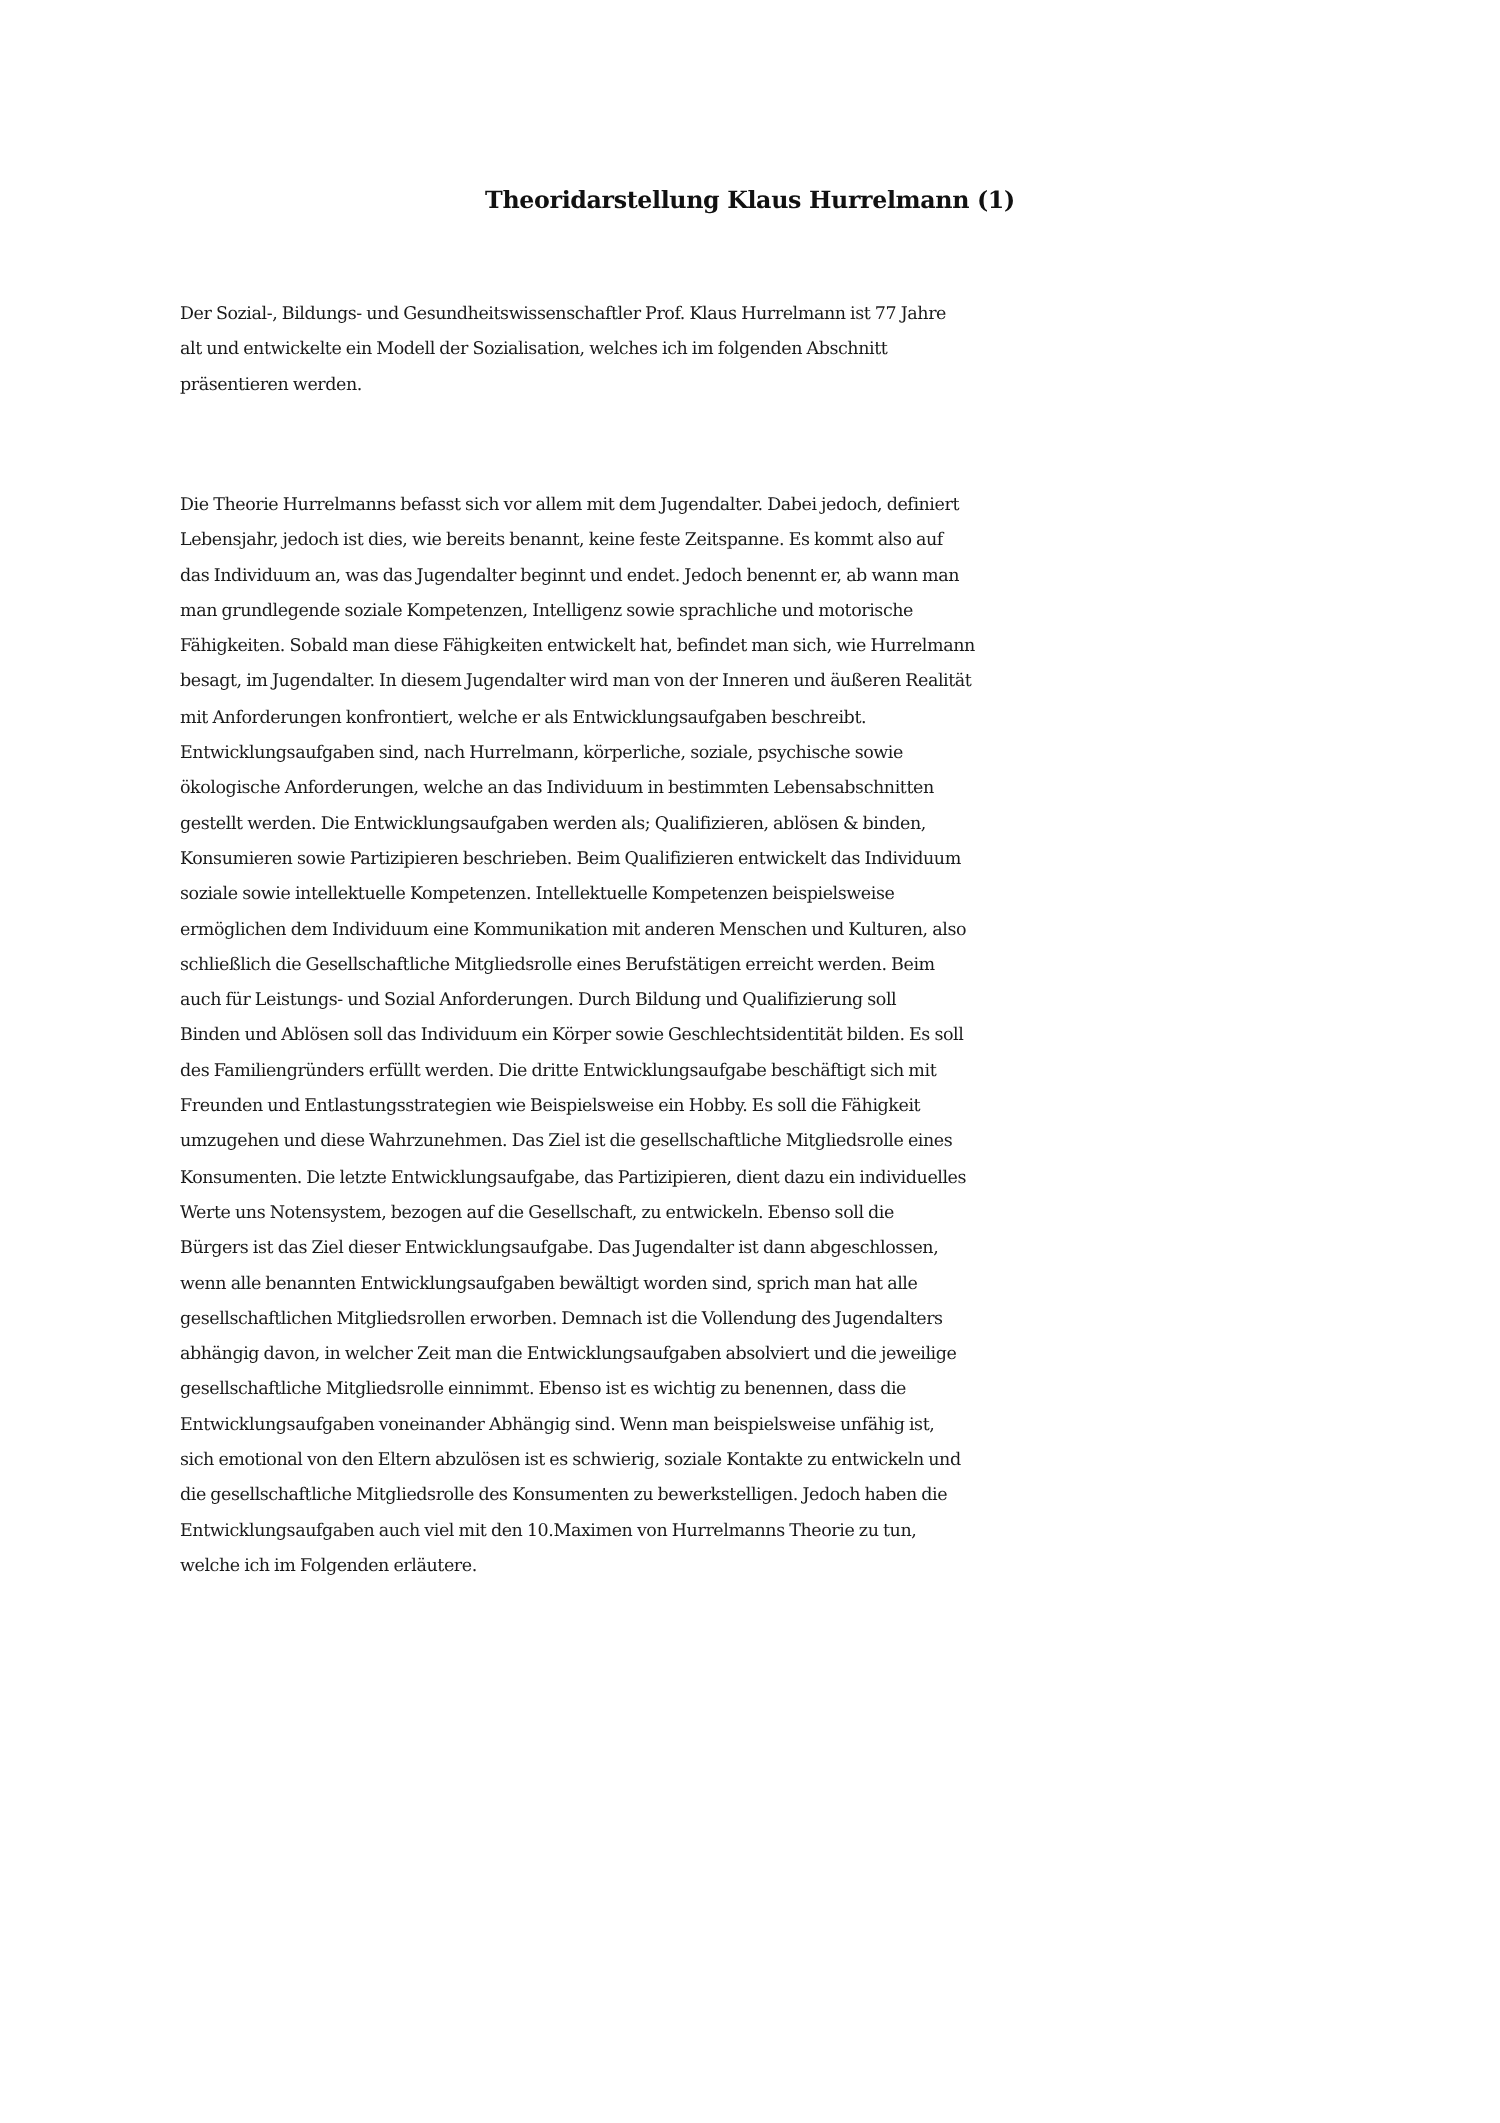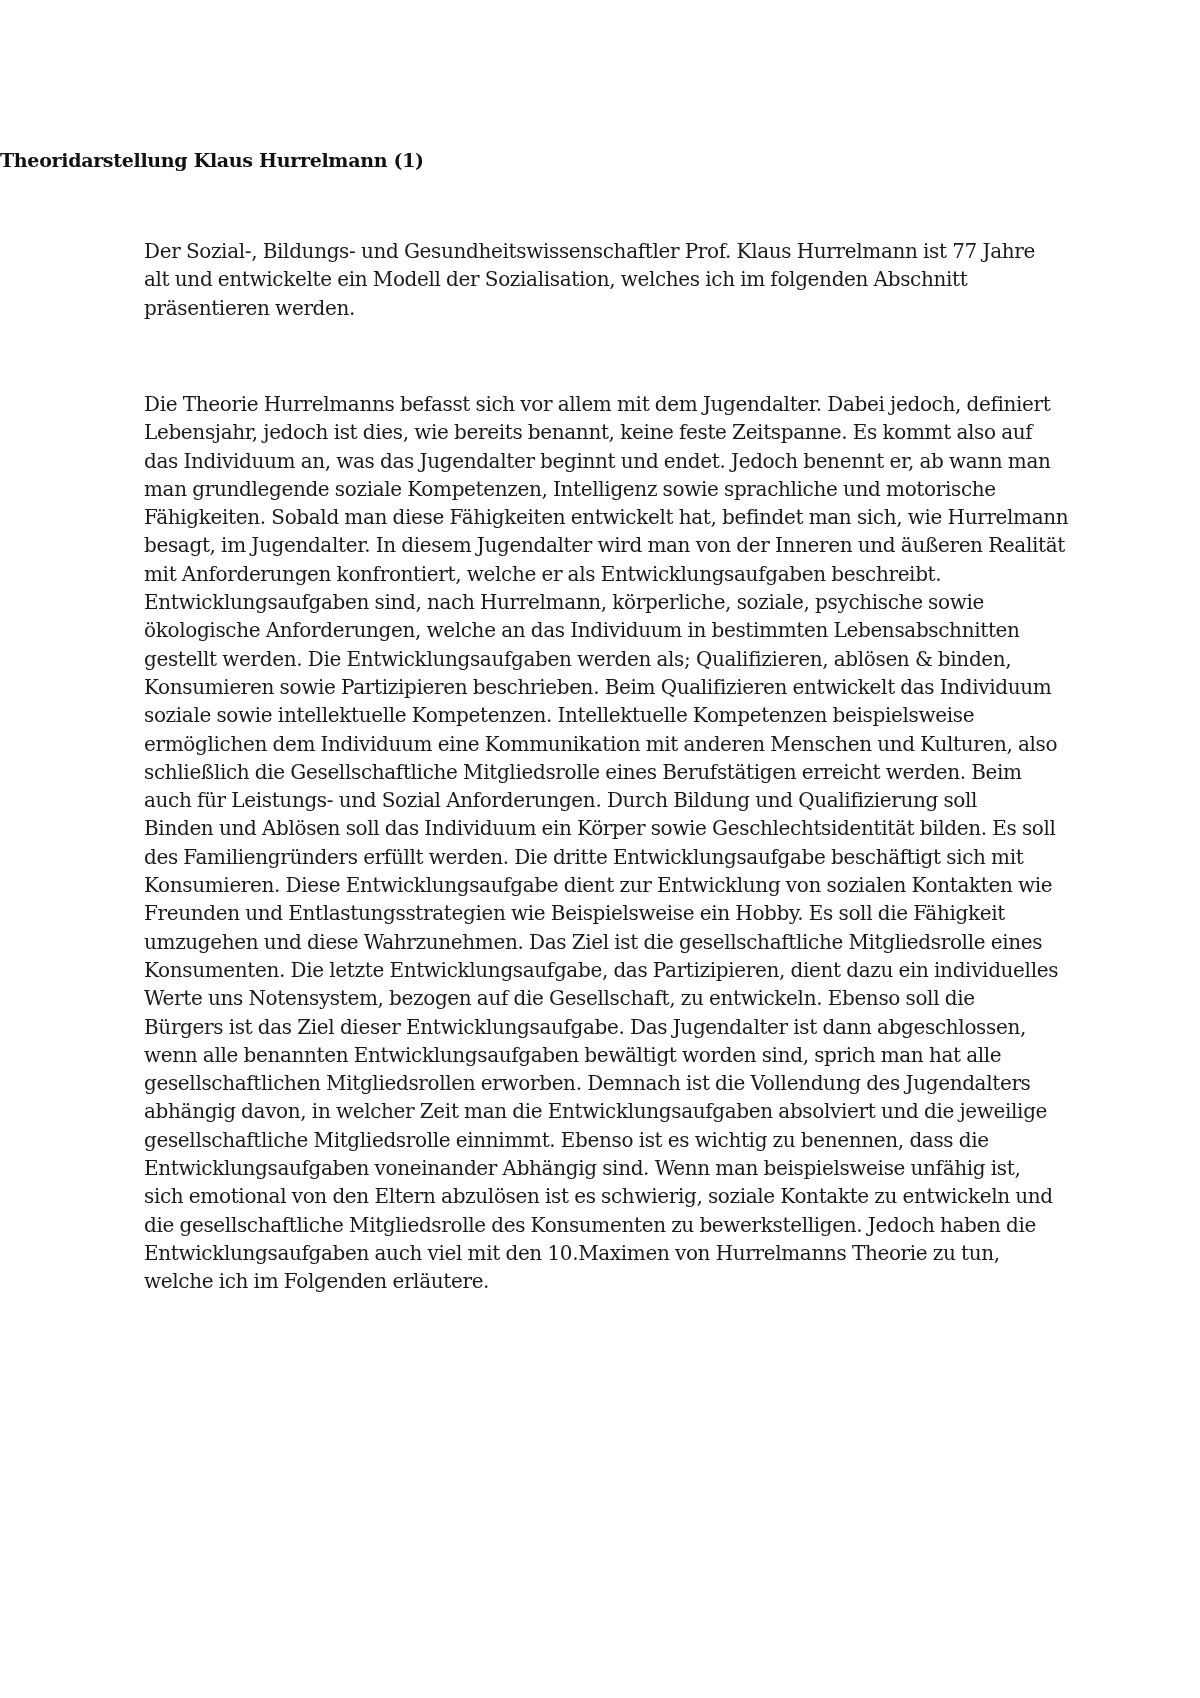--- a/index.html
+++ b/index.html
@@ -21,31 +21,32 @@
       top: 0;
       width: 1200px;
       height: 1698px;
       background: #ffffff;
     }
     .title {
       position: absolute;
       left: 0;
       width: 1200px;
       top: 146px;
+      text-align: center;
       font-weight: bold;
       font-size: 19px;
       line-height: 28px;
       letter-spacing: -0.3px;
       color: #111111;
     }
     .para {
       position: absolute;
       left: 144px;
       width: 920px;
-      font-size: 20px;
+      font-size: 14px;
       letter-spacing: -0.35px;
       word-spacing: -0.5px;
     }
     .para .line {
       display: block;
       height: 28.3px;
       line-height: 28.3px;
       white-space: nowrap;
     }
     #para-1 { top: 237px; }
@@ -75,21 +76,20 @@
     <span class="line">Entwicklungsaufgaben sind, nach Hurrelmann, körperliche, soziale, psychische sowie</span>
     <span class="line">ökologische Anforderungen, welche an das Individuum in bestimmten Lebensabschnitten</span>
     <span class="line">gestellt werden. Die Entwicklungsaufgaben werden als; Qualifizieren, ablösen &amp; binden,</span>
     <span class="line">Konsumieren sowie Partizipieren beschrieben. Beim Qualifizieren entwickelt das Individuum</span>
     <span class="line">soziale sowie intellektuelle Kompetenzen. Intellektuelle Kompetenzen beispielsweise</span>
     <span class="line">ermöglichen dem Individuum eine Kommunikation mit anderen Menschen und Kulturen, also</span>
     <span class="line">schließlich die Gesellschaftliche Mitgliedsrolle eines Berufstätigen erreicht werden. Beim</span>
     <span class="line">auch für Leistungs- und Sozial Anforderungen. Durch Bildung und Qualifizierung soll</span>
     <span class="line">Binden und Ablösen soll das Individuum ein Körper sowie Geschlechtsidentität bilden. Es soll</span>
     <span class="line">des Familiengründers erfüllt werden. Die dritte Entwicklungsaufgabe beschäftigt sich mit</span>
-    <span class="line">Konsumieren. Diese Entwicklungsaufgabe dient zur Entwicklung von sozialen Kontakten wie</span>
     <span class="line">Freunden und Entlastungsstrategien wie Beispielsweise ein Hobby. Es soll die Fähigkeit</span>
     <span class="line">umzugehen und diese Wahrzunehmen. Das Ziel ist die gesellschaftliche Mitgliedsrolle eines</span>
     <span class="line">Konsumenten. Die letzte Entwicklungsaufgabe, das Partizipieren, dient dazu ein individuelles</span>
     <span class="line">Werte uns Notensystem, bezogen auf die Gesellschaft, zu entwickeln. Ebenso soll die</span>
     <span class="line">Bürgers ist das Ziel dieser Entwicklungsaufgabe. Das Jugendalter ist dann abgeschlossen,</span>
     <span class="line">wenn alle benannten Entwicklungsaufgaben bewältigt worden sind, sprich man hat alle</span>
     <span class="line">gesellschaftlichen Mitgliedsrollen erworben. Demnach ist die Vollendung des Jugendalters</span>
     <span class="line">abhängig davon, in welcher Zeit man die Entwicklungsaufgaben absolviert und die jeweilige</span>
     <span class="line">gesellschaftliche Mitgliedsrolle einnimmt. Ebenso ist es wichtig zu benennen, dass die</span>
     <span class="line">Entwicklungsaufgaben voneinander Abhängig sind. Wenn man beispielsweise unfähig ist,</span>

